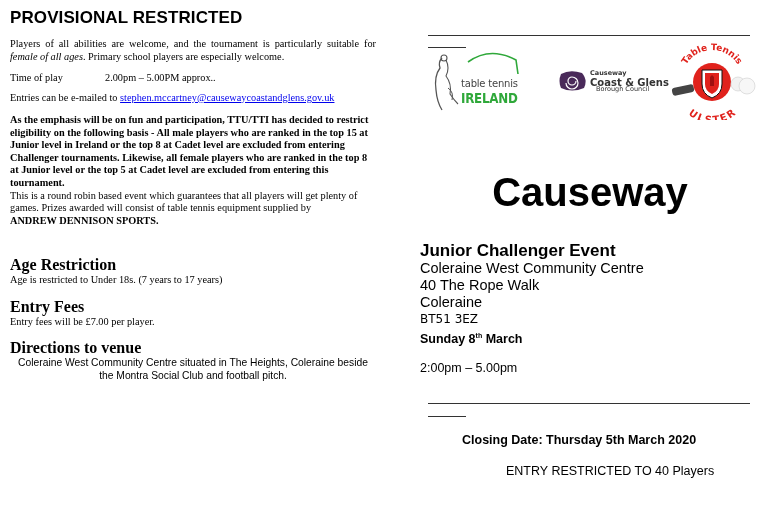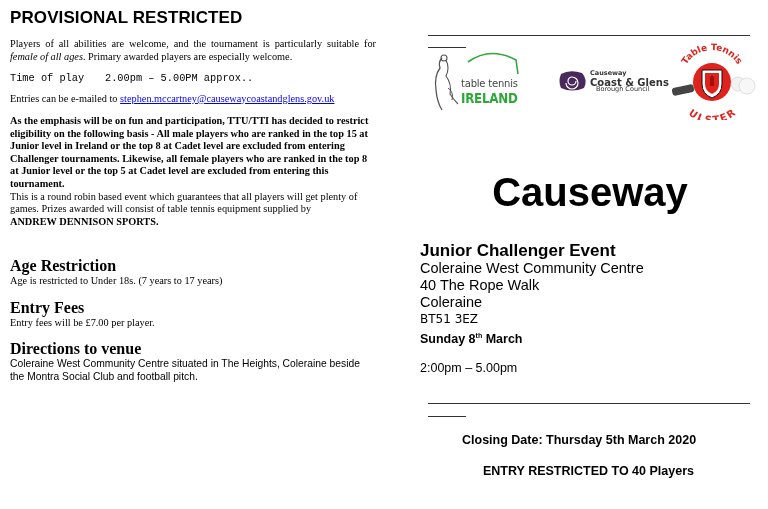--- a/index.html
+++ b/index.html
@@ -3,52 +3,52 @@
 <meta charset="utf-8">
 <style>
   html, body { margin: 0; padding: 0; background: #ffffff; }
   body { width: 768px; height: 509px; position: relative; overflow: hidden; color: #000; }
   .sans { font-family: "Liberation Sans", "DejaVu Sans", sans-serif; }
 
   
   .left { position: absolute; left: 10px; top: 8px; width: 366px; }
   .title { font-family: "Liberation Sans", sans-serif; font-weight: bold; font-size: 17px; margin: 0 0 10px 0; letter-spacing: 0.1px; }
   .p { font-family: "Liberation Serif", serif; font-size: 10.3px; line-height: 12.5px; margin: 0; text-align: justify; }
-  .timeplay { font-family: Liberation Mono, monospace; font-size: 10.3px; margin-top: 9px; display: flex; }
+  .timeplay { font-family: Liberation Serif, serif; font-size: 10.3px; margin-top: 9px; display: flex; }
   .timeplay .lbl { width: 95px; }
   .email { font-family: "Liberation Serif", serif; font-size: 10.3px; margin-top: 9px; }
   .email a { color: #0000ee; text-decoration: underline; }
   .bold-p { font-family: "Liberation Serif", serif; font-weight: bold; font-size: 10.3px; line-height: 12.6px; margin-top: 11px; }
   .rr { font-family: "Liberation Serif", serif; font-size: 10.3px; line-height: 12.5px; margin-top: 0; }
   .section-head { font-family: "Liberation Serif", serif; font-weight: bold; font-size: 16px; }
   .section-body { font-family: Liberation Serif, serif; font-size: 10.3px; line-height: 12.5px; }
-  .section-body.sans { font-family: "Liberation Sans", sans-serif; font-size: 10.3px; }
+  .section-body.sans { font-family: "Liberation Sans", sans-serif; font-size: 10.3px; text-align: center; }
   .sec { margin-top: 11px; }
 
   
   .hr-long { position: absolute; height: 1.3px; background: #333; }
   .logos { position: absolute; left: 428px; top: 48px; width: 330px; height: 72px; }
   .causeway { position: absolute; left: 420px; top: 170px; width: 340px; text-align: center; font-family: "Liberation Sans", sans-serif; font-weight: bold; font-size: 40px; }
   .event { position: absolute; left: 420px; top: 241px; width: 340px; font-family: "Liberation Sans", sans-serif; }
   .event .e-title { font-weight: bold; font-size: 17px; line-height: 19px; }
   .event .e-line { font-size: 14.5px; line-height: 17px; }
   .event .e-post { font-family: "DejaVu Sans", sans-serif; font-size: 12px; line-height: 17px; }
   .event .e-date { font-weight: bold; font-size: 12.5px; line-height: 16px; }
   .event .e-date sup { font-size: 7px; }
   .event .e-time { font-size: 12.5px; line-height: 16px; margin-top: 13px; }
   .closing { position: absolute; left: 462px; top: 433px; font-family: "Liberation Sans", sans-serif; font-weight: bold; font-size: 12.5px; }
-  .restricted { position: absolute; left: 483px; top: 464px; font-family: "Liberation Sans", sans-serif; font-weight: bold; font-size: 12.5px; }
+  .restricted { position: absolute; left: 506px; top: 464px; font-family: "Liberation Sans", sans-serif; font-weight: normal; font-size: 12.5px; }
 </style>
 </head>
 <body>
 
 <div class="left">
   <h1 class="title">PROVISIONAL RESTRICTED</h1>
 
-  <p class="p"><span>Players of all abilities are welcome, and the tournament is particularly suitable for </span><i>female of all ages</i><span>.  Primary awarded players are especially welcome.</span></p>
+  <p class="p"><span>Players of all abilities are welcome, and the tournament is particularly suitable for </span><i>female of all ages</i><span>.  Primary school players are especially welcome.</span></p>
 
   <div class="timeplay">
     <span class="lbl">Time of play</span>
     <span>2.00pm – 5.00PM approx..</span>
   </div>
 
   <div class="email">
     <span>Entries can be e-mailed to </span><a>stephen.mccartney@causewaycoastandglens.gov.uk</a>
   </div>
 

